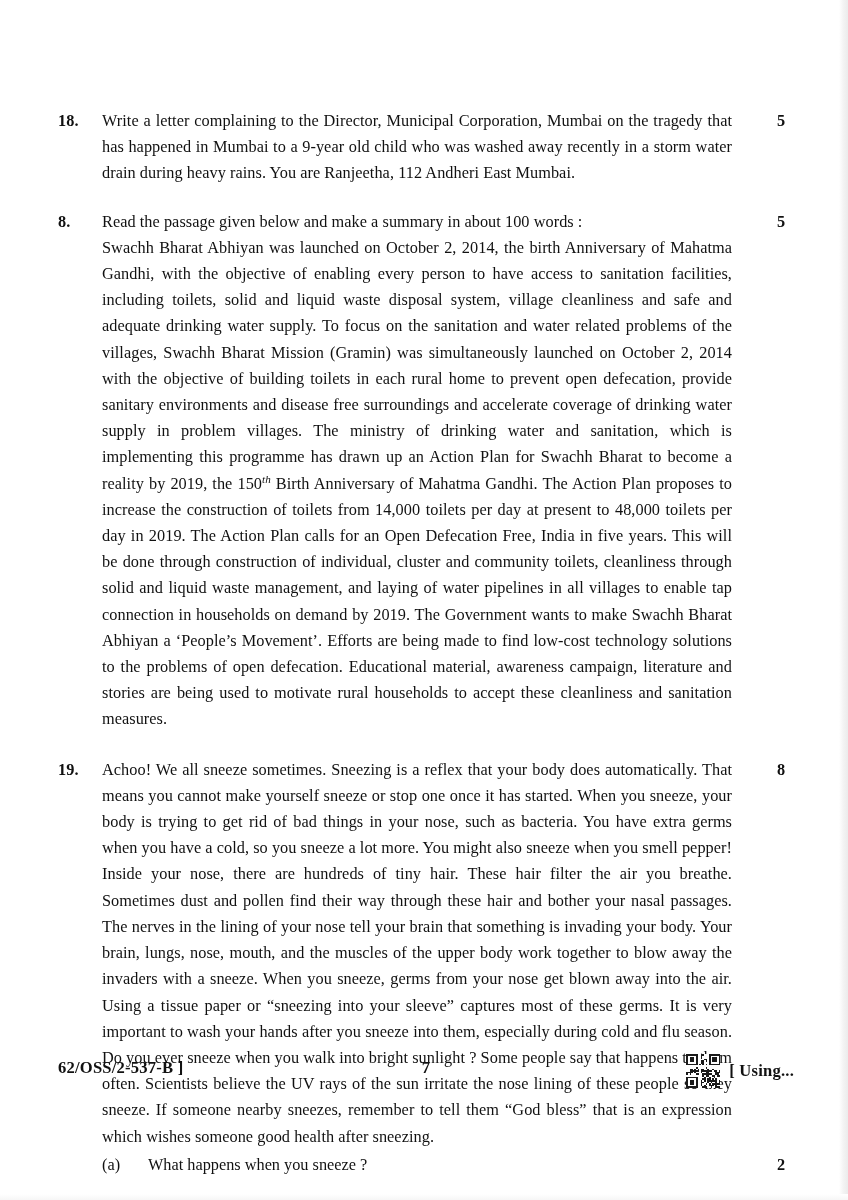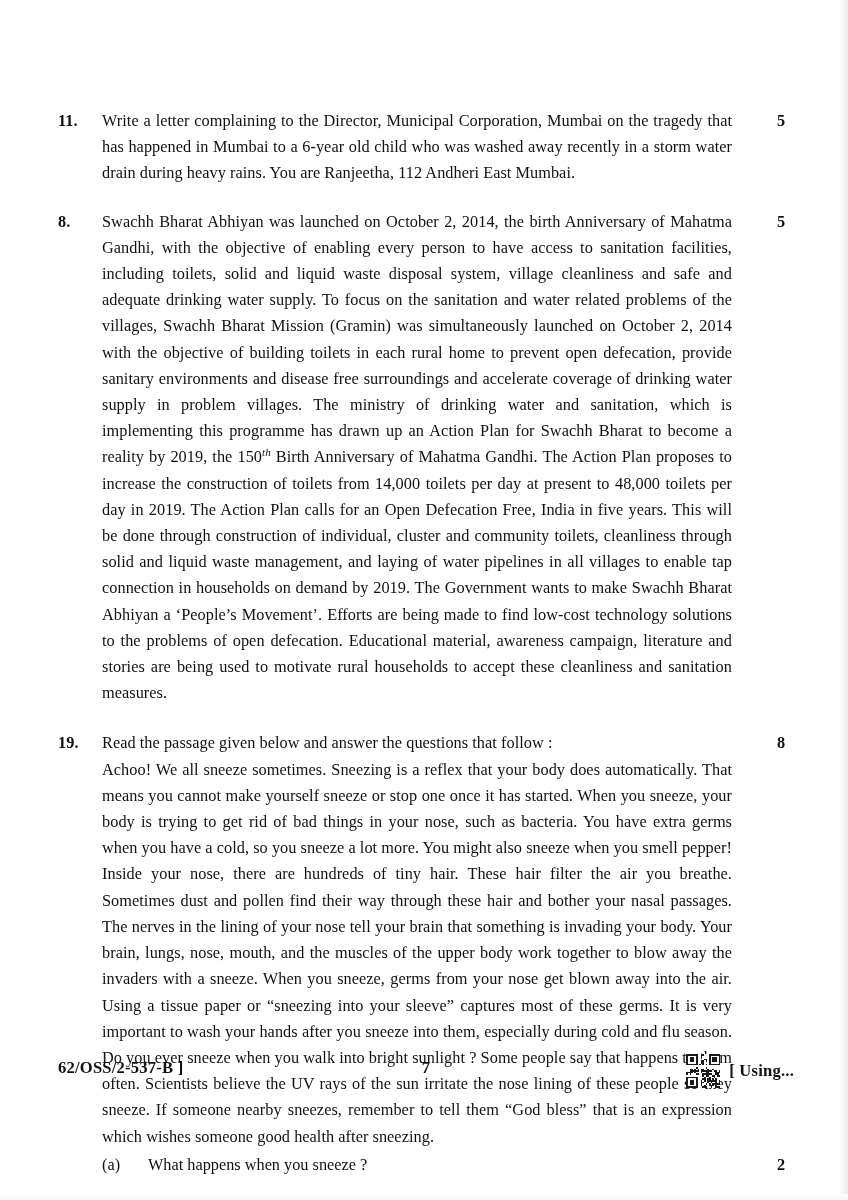--- a/index.html
+++ b/index.html
@@ -201,40 +201,40 @@
     background: #1a1a1a;
   }
 </style>
 </head>
 <body>
 
 <div class="page">
   <div class="content">
 
     <div class="qblock">
-      <div class="qnum">11.</div>
+      <div class="qnum">18.</div>
       <div class="marks">5</div>
       <div class="qbody">
-        <div class="qline justify-left-last">Write a letter complaining to the Director, Municipal Corporation, Mumbai on the tragedy that has happened in Mumbai to a 6-year old child who was washed away recently in a storm water drain during heavy rains.  You are Ranjeetha, 112 Andheri East Mumbai.</div>
+        <div class="qline justify-left-last">Write a letter complaining to the Director, Municipal Corporation, Mumbai on the tragedy that has happened in Mumbai to a 9-year old child who was washed away recently in a storm water drain during heavy rains.  You are Ranjeetha, 112 Andheri East Mumbai.</div>
       </div>
     </div>
 
     <div class="qblock" style="margin-top:22px;">
       <div class="qnum">8.</div>
       <div class="marks">5</div>
       <div class="qbody">
+        <div class="qline qlead">Read the passage given below and make a summary in about 100 words :</div>
         <div class="passage justify-left-last"><span>Swachh Bharat Abhiyan was launched on October 2, 2014, the birth Anniversary of Mahatma Gandhi, with the objective of enabling every person to have access to sanitation facilities, including toilets, solid and liquid waste disposal system, village cleanliness and safe and adequate drinking water supply.  To focus on the sanitation and water related problems of the villages, Swachh Bharat Mission (Gramin) was simultaneously launched on October 2, 2014 with the objective of building toilets in each rural home to prevent open defecation, provide sanitary environments and disease free surroundings and accelerate coverage of drinking water supply in problem villages.  The ministry of drinking water and sanitation, which is implementing this programme has drawn up an Action Plan for Swachh Bharat to become a reality by 2019, the 150</span><sup>th</sup><span> Birth Anniversary of Mahatma Gandhi.  The Action Plan proposes to increase the construction of toilets from 14,000 toilets per day at present to 48,000 toilets per day in 2019.  The Action Plan calls for an Open Defecation Free, India in five years.  This will be done through construction of individual, cluster and community toilets, cleanliness through solid and liquid waste management, and laying of water pipelines in all villages to enable tap connection in households on demand by 2019.  The Government wants to make Swachh Bharat Abhiyan a ‘People’s Movement’.  Efforts are being made to find low-cost technology solutions to the problems of open defecation.  Educational material, awareness campaign, literature and stories are being used to motivate rural households to accept these cleanliness and sanitation measures.</span></div>
       </div>
     </div>
 
     <div class="qblock" style="margin-top:24px;">
       <div class="qnum">19.</div>
       <div class="marks">8</div>
       <div class="qbody">
-        <div class="qline qlead">Read the passage given below and answer the questions that follow :</div>
         <div class="passage justify-left-last">Achoo! We all sneeze sometimes.  Sneezing is a reflex that your body does automatically.  That means you cannot make yourself sneeze or stop one once it has started.  When you sneeze, your body is trying to get rid of bad things in your nose, such as bacteria.  You have extra germs when you have a cold, so you sneeze a lot more.  You might also sneeze when you smell pepper! Inside your nose, there are hundreds of tiny hair.  These hair filter the air you breathe.  Sometimes dust and pollen find their way through these hair and bother your nasal passages.  The nerves in the lining of your nose tell your brain that something is invading your body.  Your brain, lungs, nose, mouth, and the muscles of the upper body work together to blow away the invaders with a sneeze.  When you sneeze, germs from your nose get blown away into the air.  Using a tissue paper or “sneezing into your sleeve” captures most of these germs.  It is very important to wash your hands after you sneeze into them, especially during cold and flu season.  Do you ever sneeze when you walk into bright sunlight ?  Some people say that happens to them often.  Scientists believe the UV rays of the sun irritate the nose lining of these people so they sneeze.  If someone nearby sneezes, remember to tell them “God bless” that is an expression which wishes someone good health after sneezing.</div>
       </div>
 
       <div class="subq-list">
         <div class="subq" style="margin-left:44px;">
           <div class="subq-label">(a)</div>
           <div class="subq-text">What happens when you sneeze ?</div>
           <div class="subq-marks">2</div>
         </div>
 

